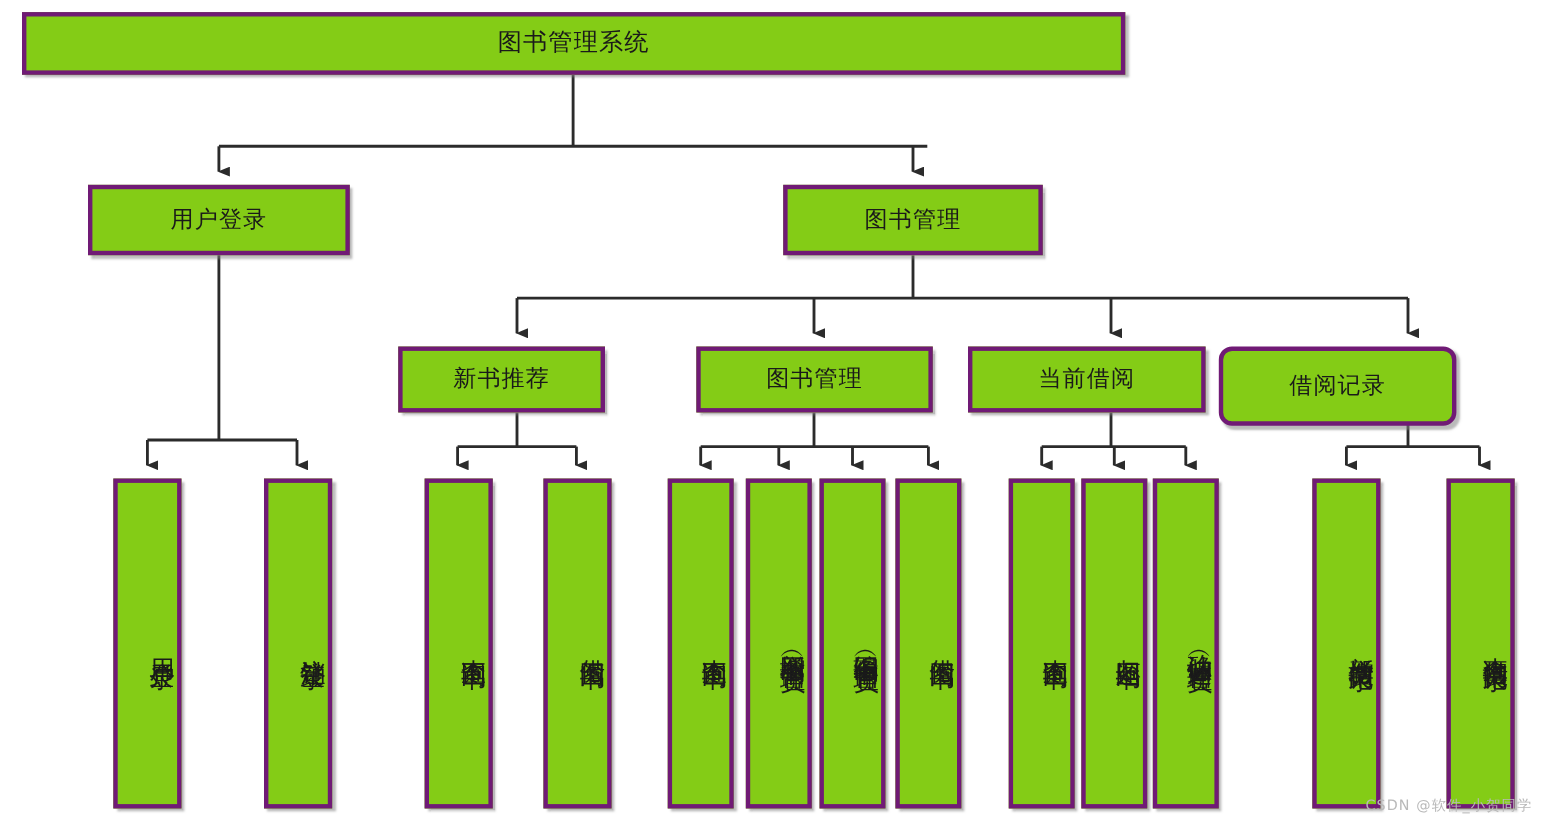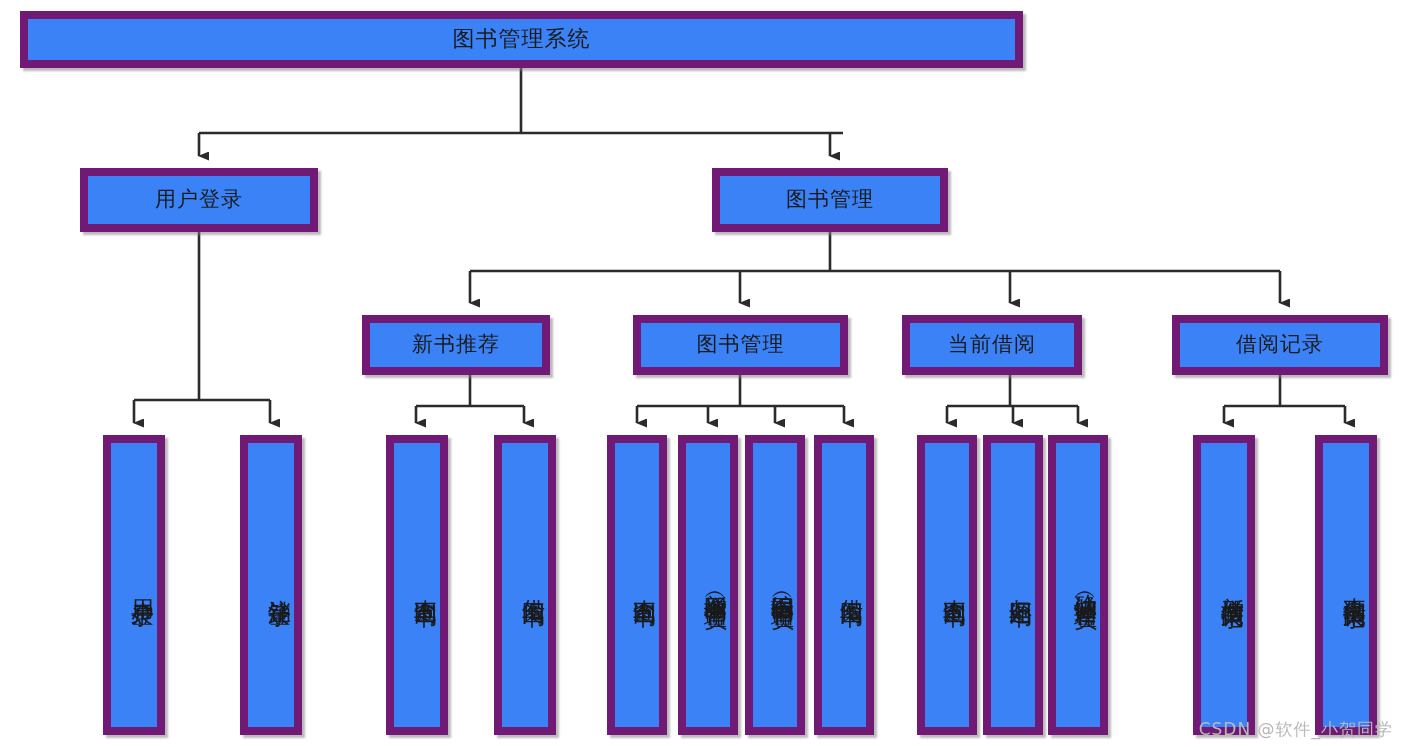--- a/index.html
+++ b/index.html
@@ -22,22 +22,22 @@
     position: absolute;
     left: 0;
     top: 0;
     width: 1405px;
     height: 747px;
     pointer-events: none;
   }
   .node {
     position: absolute;
     box-sizing: border-box;
-    background: #3b82f6;
-    border: 8px solid #701a75;
+    background: #84cc16;
+    border: 4px solid #701a75;
     box-shadow: 3px 3px 2px rgba(130,130,130,0.55);
     display: flex;
     align-items: center;
     justify-content: center;
     color: #1a1a1a;
     text-align: center;
   }
   .node-h {
     font-size: 21px;
     letter-spacing: 1px;
@@ -60,21 +60,21 @@
   }
   .node-v > span {
     writing-mode: vertical-rl;
     text-orientation: upright;
     display: block;
   }
   .watermark {
     position: absolute;
     right: 12px;
     bottom: 6px;
-    font-size: 17px;
+    font-size: 13px;
     color: #b9b9b9;
     letter-spacing: 1px;
     white-space: nowrap;
     user-select: none;
   }
 </style>
 </head>
 <body>
 
 <div id="diagram-root">
@@ -142,25 +142,25 @@
   </div>
 
   <div class="node node-h" style="left:362px; top:315px; width:188px; height:60px;">
     <span>新书推荐</span>
   </div>
 
   <div class="node node-h" style="left:633px; top:315px; width:215px; height:60px;">
     <span>图书管理</span>
   </div>
 
-  <div class="node node-h" style="left:902px; top:315px; width:180px; height:60px;">
+  <div class="node node-h" style="left:880px; top:315px; width:216px; height:60px;">
     <span>当前借阅</span>
   </div>
 
-  <div class="node node-h" style="left:1172px; top:315px; width:216px; height:60px;">
+  <div class="node node-h" style="left:1108px; top:315px; width:216px; height:72px;border-radius:12px;">
     <span>借阅记录</span>
   </div>
 
   <div class="node node-v" style="left:103px; top:435px; width:62px; height:300px;">
     <span>用户登录</span>
   </div>
 
   <div class="node node-v" style="left:240px; top:435px; width:62px; height:300px;">
     <span>注销登录</span>
   </div>

